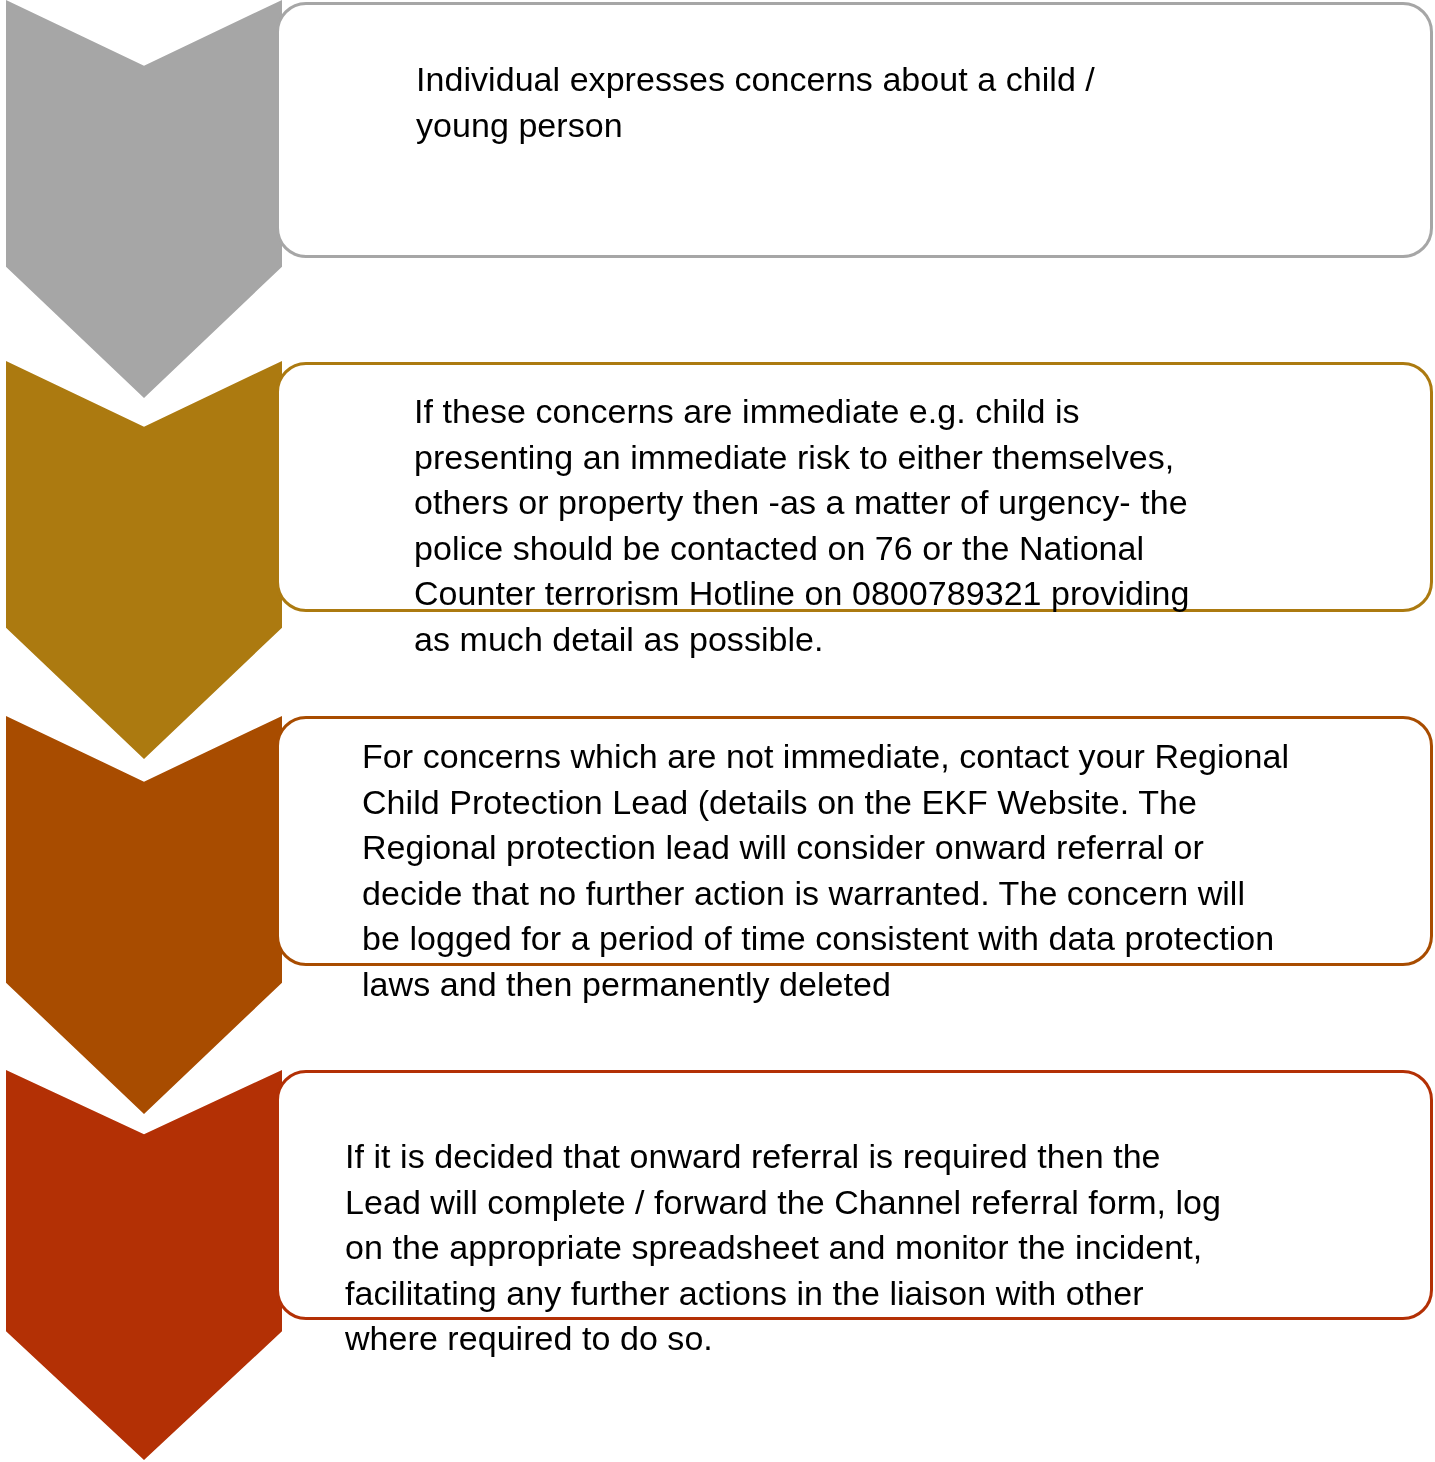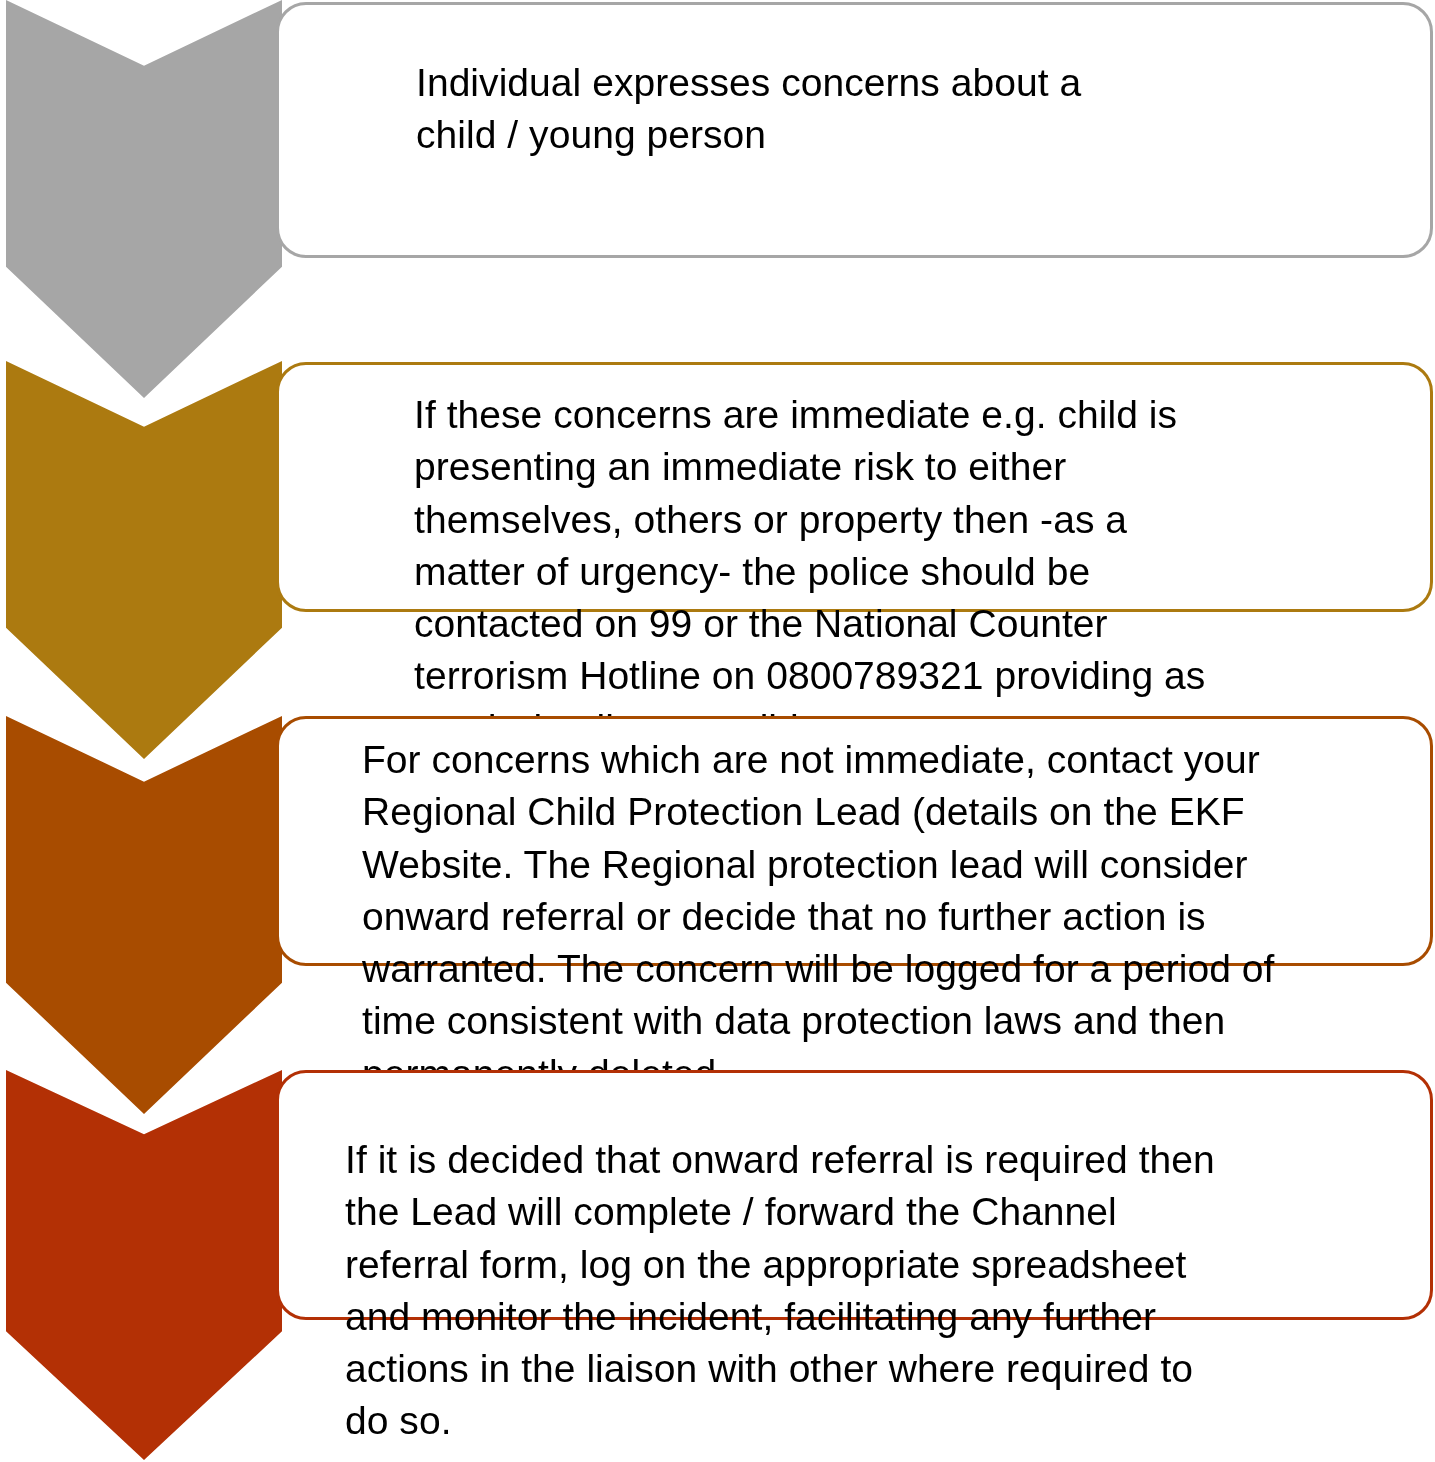--- a/index.html
+++ b/index.html
@@ -34,40 +34,40 @@
     position: absolute;
     box-sizing: border-box;
     background: #ffffff;
     border-style: solid;
     border-width: 3px;
     border-radius: 30px;
   }
   .callout-text {
     position: absolute;
     color: #000000;
-    font-size: 39px;
+    font-size: 34px;
     line-height: 1.34;
     letter-spacing: 0.05px;
     white-space: pre-line;
     text-align: left;
   }
 </style>
 </head>
 <body>
 
 <div id="canvas">
   <div class="stage">
 
     <div class="chevron" style="left:6px; top:0px; width:276px; height:398px; background:#A6A6A6;"></div>
     <div class="callout" style="left:276px; top:2px; width:1157px; height:256px; border-color:#A6A6A6;"></div>
     <div class="callout-text" style="left:416px; top:57px; width:735px;">Individual expresses concerns about a child / young person</div>
 
     <div class="chevron" style="left:6px; top:361px; width:276px; height:398px; background:#AC7A10;"></div>
     <div class="callout" style="left:276px; top:362px; width:1157px; height:250px; border-color:#AC7A10;"></div>
-    <div class="callout-text" style="left:414px; top:389px; width:815px;">If these concerns are immediate e.g. child is presenting an immediate risk to either themselves, others or property then -as a matter of urgency- the police should be contacted on 99 or the National Counter terrorism Hotline on 0800789321 providing as much detail as possible.</div>
+    <div class="callout-text" style="left:414px; top:389px; width:815px;">If these concerns are immediate e.g. child is presenting an immediate risk to either themselves, others or property then -as a matter of urgency- the police should be contacted on 76 or the National Counter terrorism Hotline on 0800789321 providing as much detail as possible.</div>
 
     <div class="chevron" style="left:6px; top:716px; width:276px; height:398px; background:#A84C00;"></div>
     <div class="callout" style="left:276px; top:716px; width:1157px; height:250px; border-color:#A84C00;"></div>
     <div class="callout-text" style="left:362px; top:734px; width:930px;">For concerns which are not immediate, contact your Regional Child Protection Lead (details on the EKF Website. The Regional protection lead will consider onward referral or decide that no further action is warranted.  The concern will be logged for a period of time consistent with data protection laws and then permanently deleted</div>
 
     <div class="chevron" style="left:6px; top:1070px; width:276px; height:390px; background:#B33005;"></div>
     <div class="callout" style="left:276px; top:1070px; width:1157px; height:250px; border-color:#B33005;"></div>
     <div class="callout-text" style="left:345px; top:1134px; width:900px;">If it is decided that onward referral is required then the Lead will complete / forward the Channel referral form, log on the appropriate spreadsheet and monitor the incident, facilitating any further actions in the liaison with other where required to do so.</div>
 
   </div>

